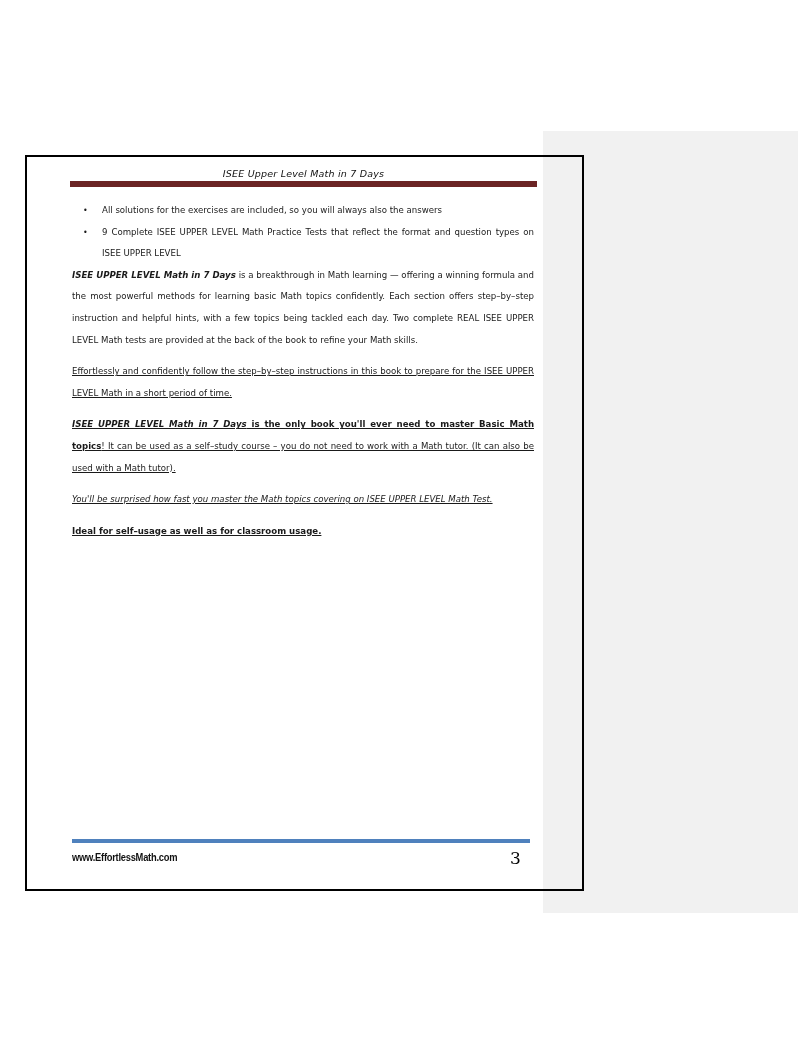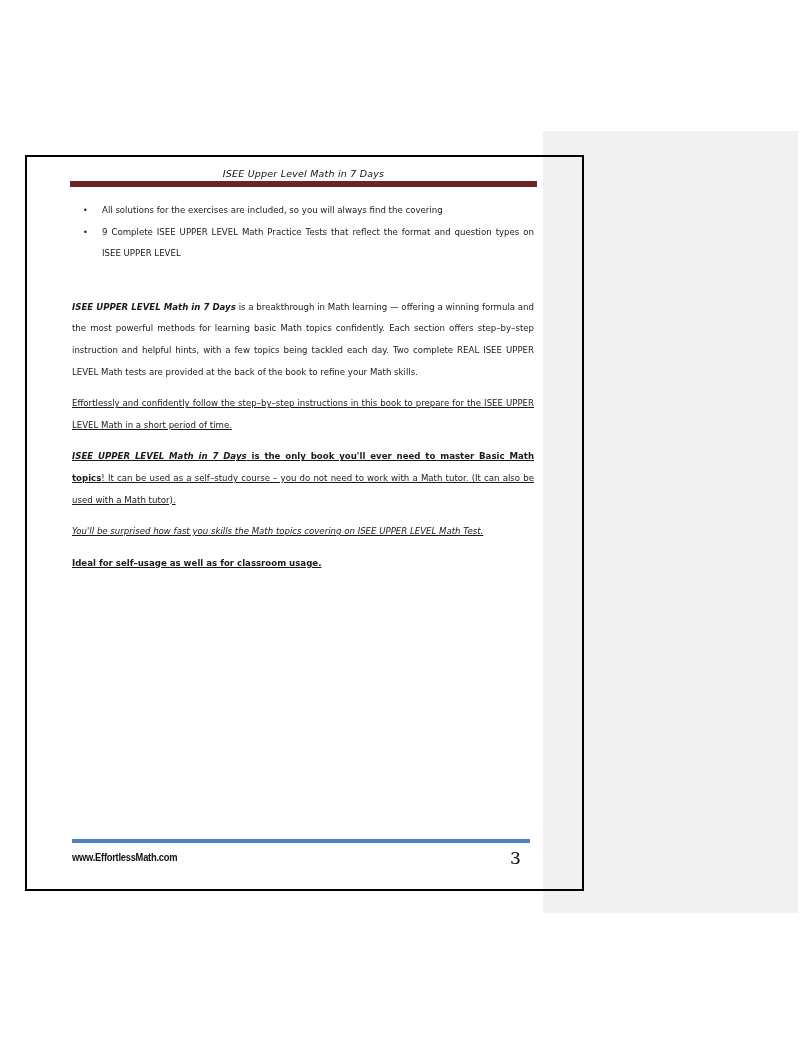--- a/index.html
+++ b/index.html
@@ -9,45 +9,45 @@
     .page-frame { position:absolute; left:25px; top:155px; width:555px; height:732px;
                   border:2px solid #000; background:transparent; }
     .header-title { position:absolute; left:70px; width:467px; top:168px; text-align:center;
                     font-size:9.5px; font-style:italic; letter-spacing:0.2px; color:#111; }
     .header-rule { position:absolute; left:70px; top:181px; width:467px; height:6px; background:#6b2424; }
     .content { position:absolute; left:72px; top:200px; width:462px; font-size:8.6px; line-height:21.6px; }
     ul.bullets { margin:0; padding:0; list-style:none; }
     ul.bullets li { position:relative; padding-left:30px; text-align:justify; }
     ul.bullets li::before { content:"•"; position:absolute; left:11px; top:0; font-size:8px; }
     p { margin:0; text-align:justify; }
-    .p1 { margin-top:32px; }
+    .p1 { }
     .p2, .p3, .p4, .p5 { margin-top:10px;text-decoration:underline; }
     .it { font-style:italic; }
     .bd { font-weight:bold; }
     .footer-rule { position:absolute; left:72px; top:839px; width:458px; height:4px; background:#4f81bd; }
     .footer-url { position:absolute; left:72px; top:851px; font-family:"Liberation Sans", sans-serif;
                   font-weight:bold; font-size:11px; letter-spacing:-0.3px; transform:scaleX(0.85); transform-origin:left; color:#111; }
     .page-num { position:absolute; left:510px; top:848px; font-family:"DejaVu Serif", serif; font-size:17px; color:#000; }
   </style>
 </head>
 <body>
 
 <div class="comment-pane"></div>
 <div class="page-frame"></div>
 
 <div class="header-title">ISEE Upper Level Math in 7 Days</div>
 <div class="header-rule"></div>
 
 <div class="content">
   <ul class="bullets">
-    <li>All solutions for the exercises are included, so you will always find the covering</li>
+    <li>All solutions for the exercises are included, so you will always also the answers</li>
     <li>9 Complete ISEE UPPER LEVEL Math Practice Tests that reflect the format and question types on ISEE UPPER LEVEL</li>
   </ul>
   <p class="p1"><span class="it bd">ISEE UPPER LEVEL Math in 7 Days</span><span> is a breakthrough in Math learning — offering a winning formula and the most powerful methods for learning basic Math topics confidently. Each section offers step–by–step instruction and helpful hints, with a few topics being tackled each day. Two complete REAL ISEE UPPER LEVEL Math tests are provided at the back of the book to refine your Math skills.</span></p>
   <p class="p2">Effortlessly and confidently follow the step–by–step instructions in this book to prepare for the ISEE UPPER LEVEL Math in a short period of time.</p>
   <p class="p3"><span class="it bd">ISEE UPPER LEVEL Math in 7 Days</span><span class="bd"> is the only book you'll ever need to master Basic Math topics</span><span>! It can be used as a self–study course – you do not need to work with a Math tutor. (It can also be used with a Math tutor).</span></p>
-  <p class="p4 it">You'll be surprised how fast you skills the Math topics covering on ISEE UPPER LEVEL Math Test.</p>
+  <p class="p4 it">You'll be surprised how fast you master the Math topics covering on ISEE UPPER LEVEL Math Test.</p>
   <p class="p5 bd">Ideal for self–usage as well as for classroom usage.</p>
 </div>
 
 <div class="footer-rule"></div>
 <div class="footer-url">www.EffortlessMath.com</div>
 <div class="page-num">3</div>
 
 </body></html>

